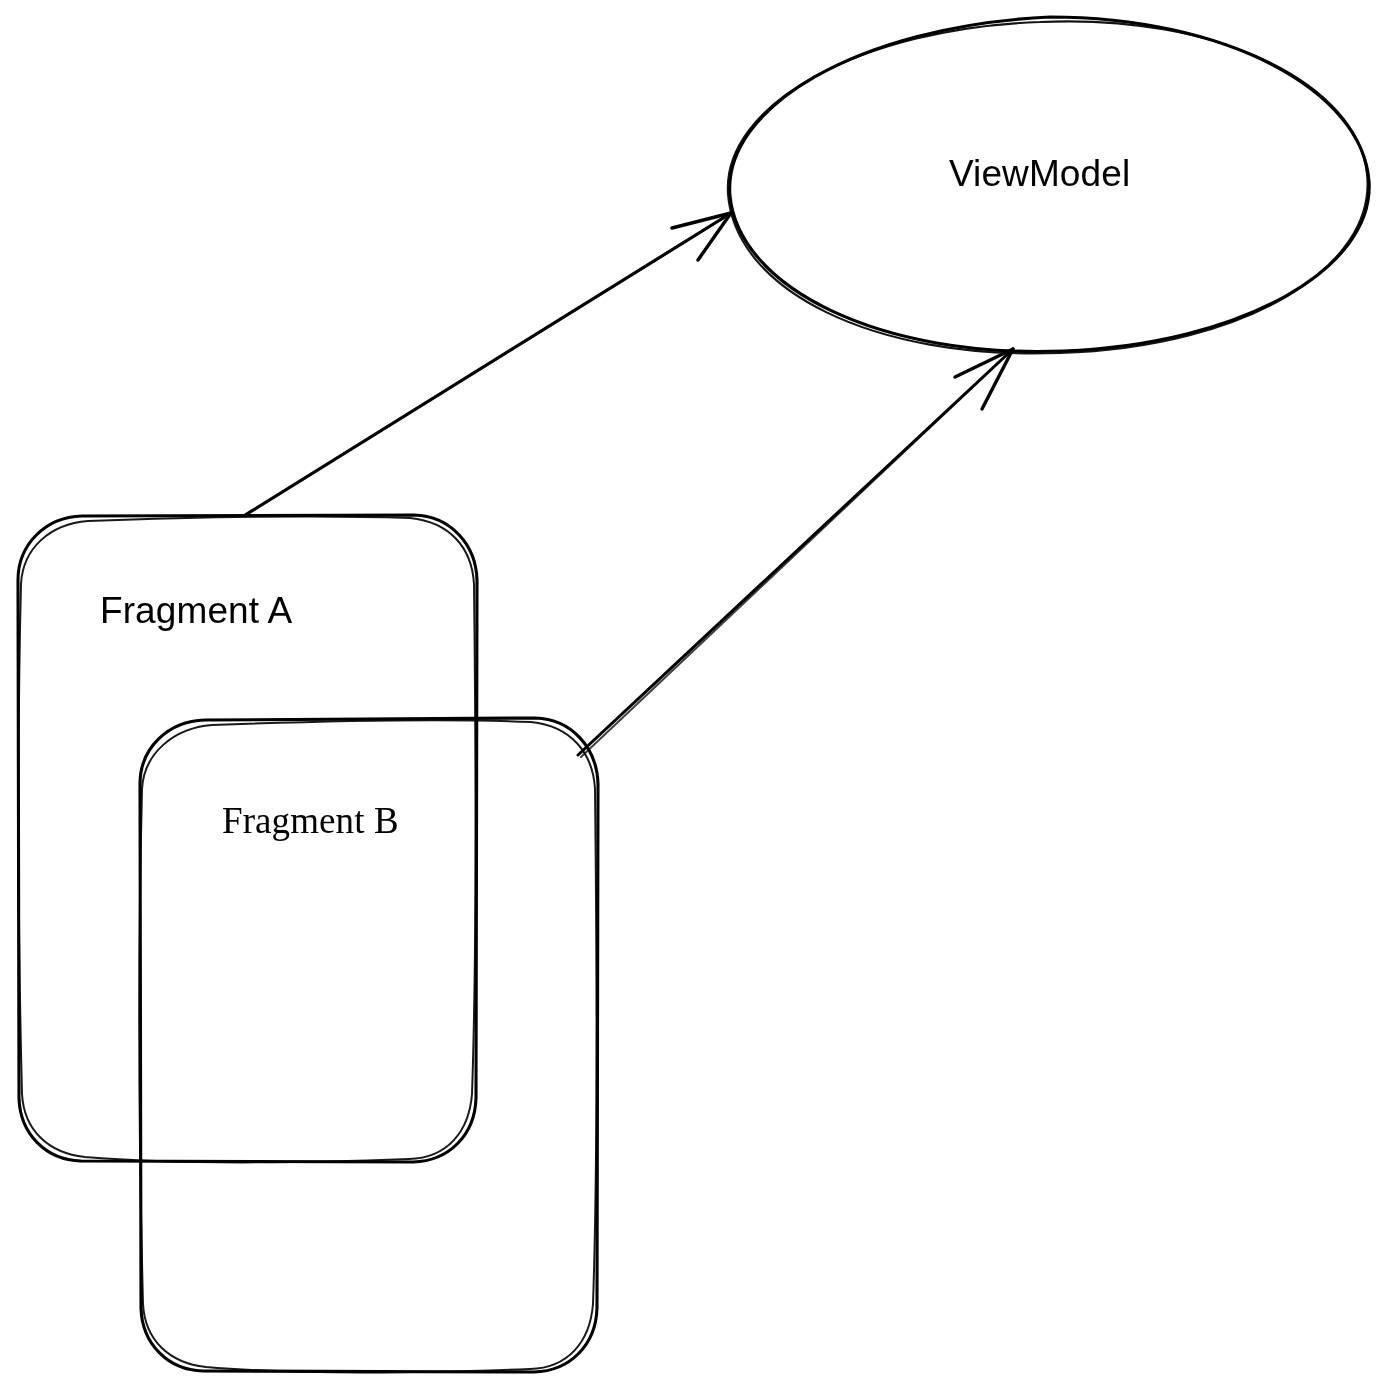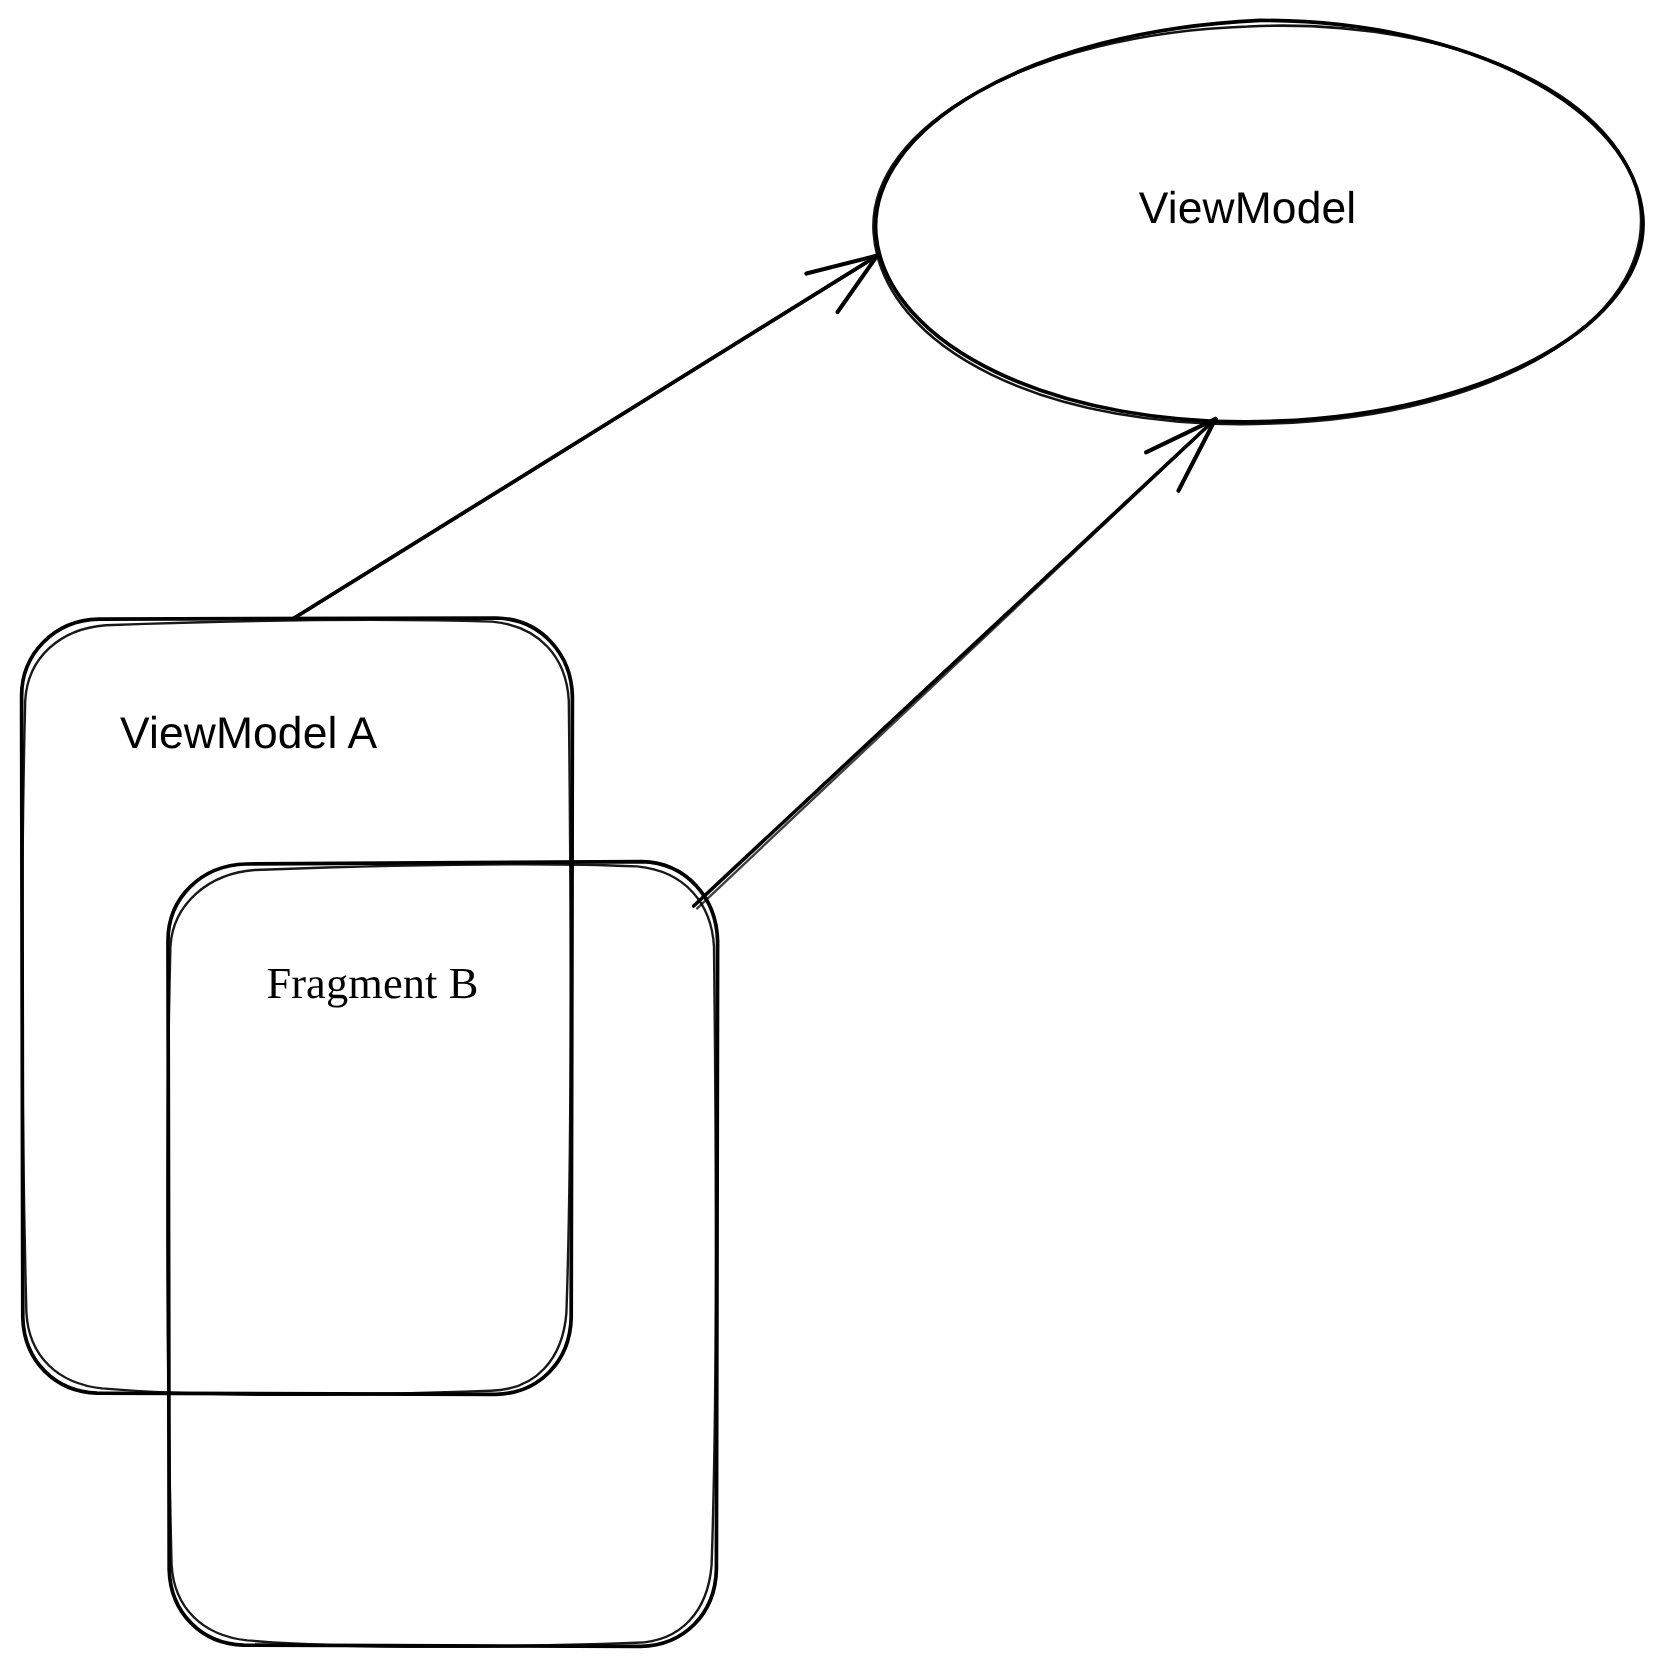--- a/index.html
+++ b/index.html
@@ -136,17 +136,17 @@
       <path class="sketch-stroke" stroke-width="2" opacity="0.75" d="M 581 757 L 1011 351"></path>
 
       <path class="sketch-stroke" stroke-width="3.4" d="M 1013 349 L 955 377"></path>
       <path class="sketch-stroke" stroke-width="3.4" d="M 1013 349 L 982 409"></path>
     </g>
 
   </svg>
 
   <div class="node-label" id="label-viewmodel">ViewModel</div>
 
-  <div class="node-label" id="label-fragment-a">ViewModel A</div>
+  <div class="node-label" id="label-fragment-a">Fragment A</div>
 
   <div class="node-label" id="label-fragment-b">Fragment B</div>
 
 </div>
 
 </body></html>

